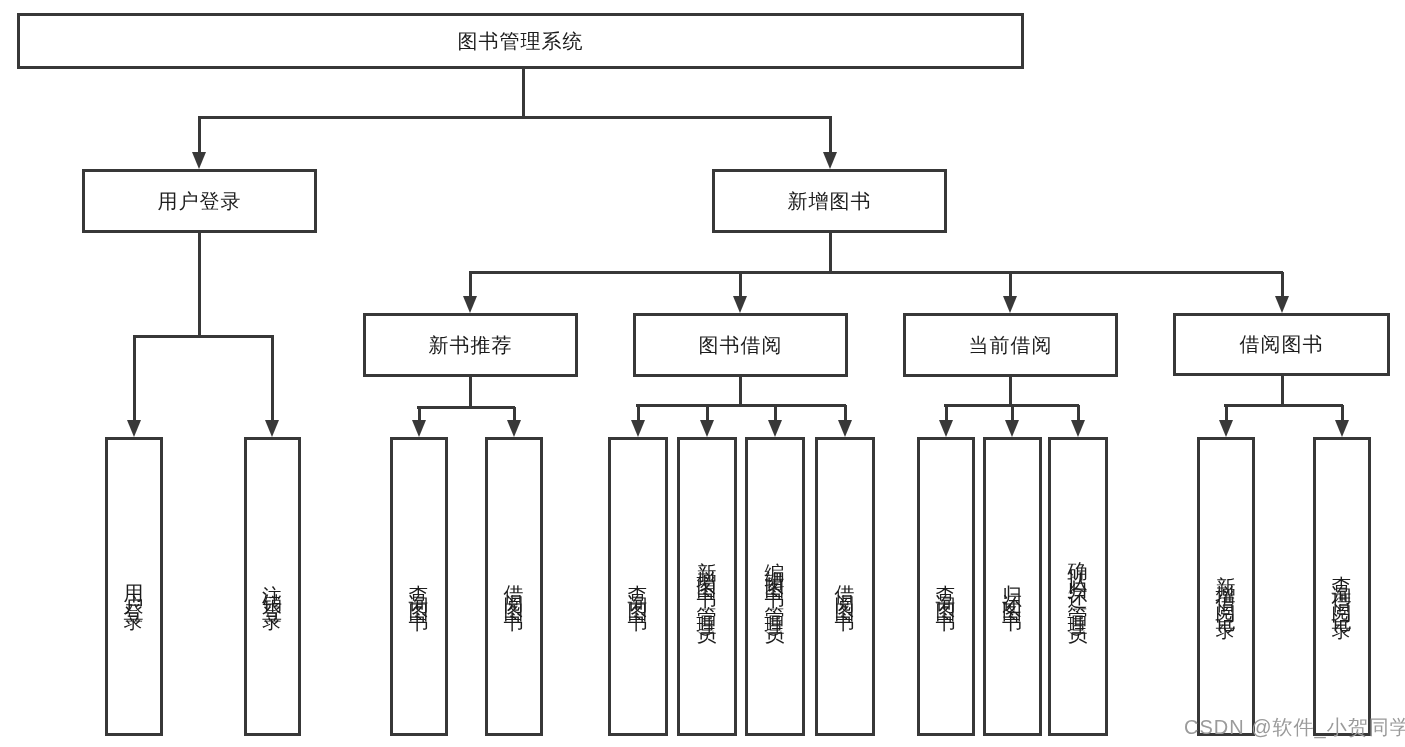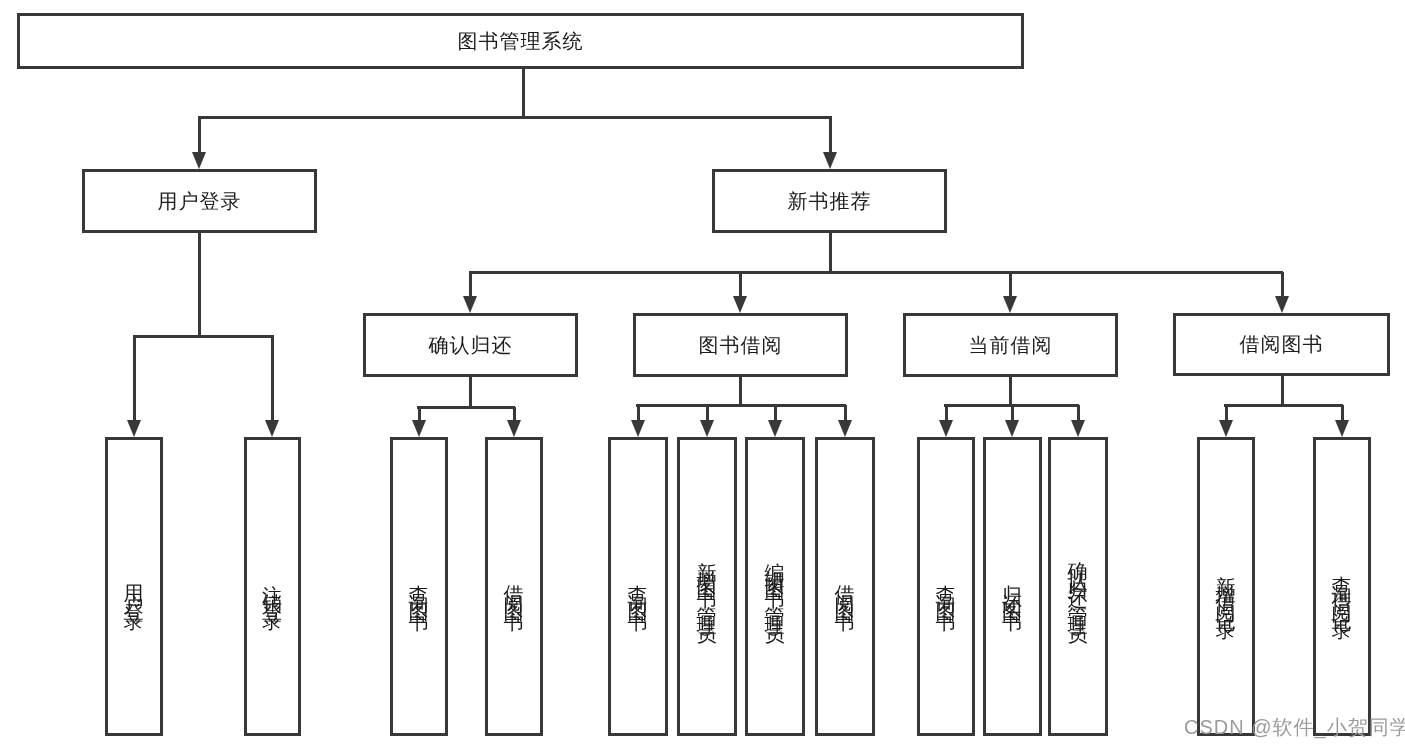--- a/index.html
+++ b/index.html
@@ -77,21 +77,21 @@
   <div class="hl" style="left:198px;top:116px;width:634px"></div>
   <div class="vl" style="left:198px;top:117px;height:36px"></div>
   <div class="ar" style="left:192px;top:152px"></div>
   <div class="vl" style="left:829px;top:117px;height:36px"></div>
   <div class="ar" style="left:823px;top:152px"></div>
 
   <div class="hnode" style="left:82px;top:169px;width:235px;height:64px">
     <span>用户登录</span>
   </div>
   <div class="hnode" style="left:712px;top:169px;width:235px;height:64px">
-    <span>新书推荐</span>
+    <span>新增图书</span>
   </div>
 
   <div class="vl" style="left:198px;top:232px;height:104px"></div>
   <div class="hl" style="left:133px;top:335px;width:141px"></div>
   <div class="vl" style="left:133px;top:336px;height:84px"></div>
   <div class="ar" style="left:127px;top:420px"></div>
   <div class="vl" style="left:271px;top:336px;height:84px"></div>
   <div class="ar" style="left:265px;top:420px"></div>
 
   <div class="vl" style="left:829px;top:233px;height:40px"></div>
@@ -99,21 +99,21 @@
   <div class="vl" style="left:469px;top:272px;height:24px"></div>
   <div class="ar" style="left:463px;top:296px"></div>
   <div class="vl" style="left:739px;top:272px;height:24px"></div>
   <div class="ar" style="left:733px;top:296px"></div>
   <div class="vl" style="left:1009px;top:272px;height:24px"></div>
   <div class="ar" style="left:1003px;top:296px"></div>
   <div class="vl" style="left:1281px;top:272px;height:24px"></div>
   <div class="ar" style="left:1275px;top:296px"></div>
 
   <div class="hnode" style="left:363px;top:313px;width:215px;height:64px">
-    <span>确认归还</span>
+    <span>新书推荐</span>
   </div>
   <div class="hnode" style="left:633px;top:313px;width:215px;height:64px">
     <span>图书借阅</span>
   </div>
   <div class="hnode" style="left:903px;top:313px;width:215px;height:64px">
     <span>当前借阅</span>
   </div>
   <div class="hnode" style="left:1173px;top:313px;width:217px;height:63px">
     <span>借阅图书</span>
   </div>

